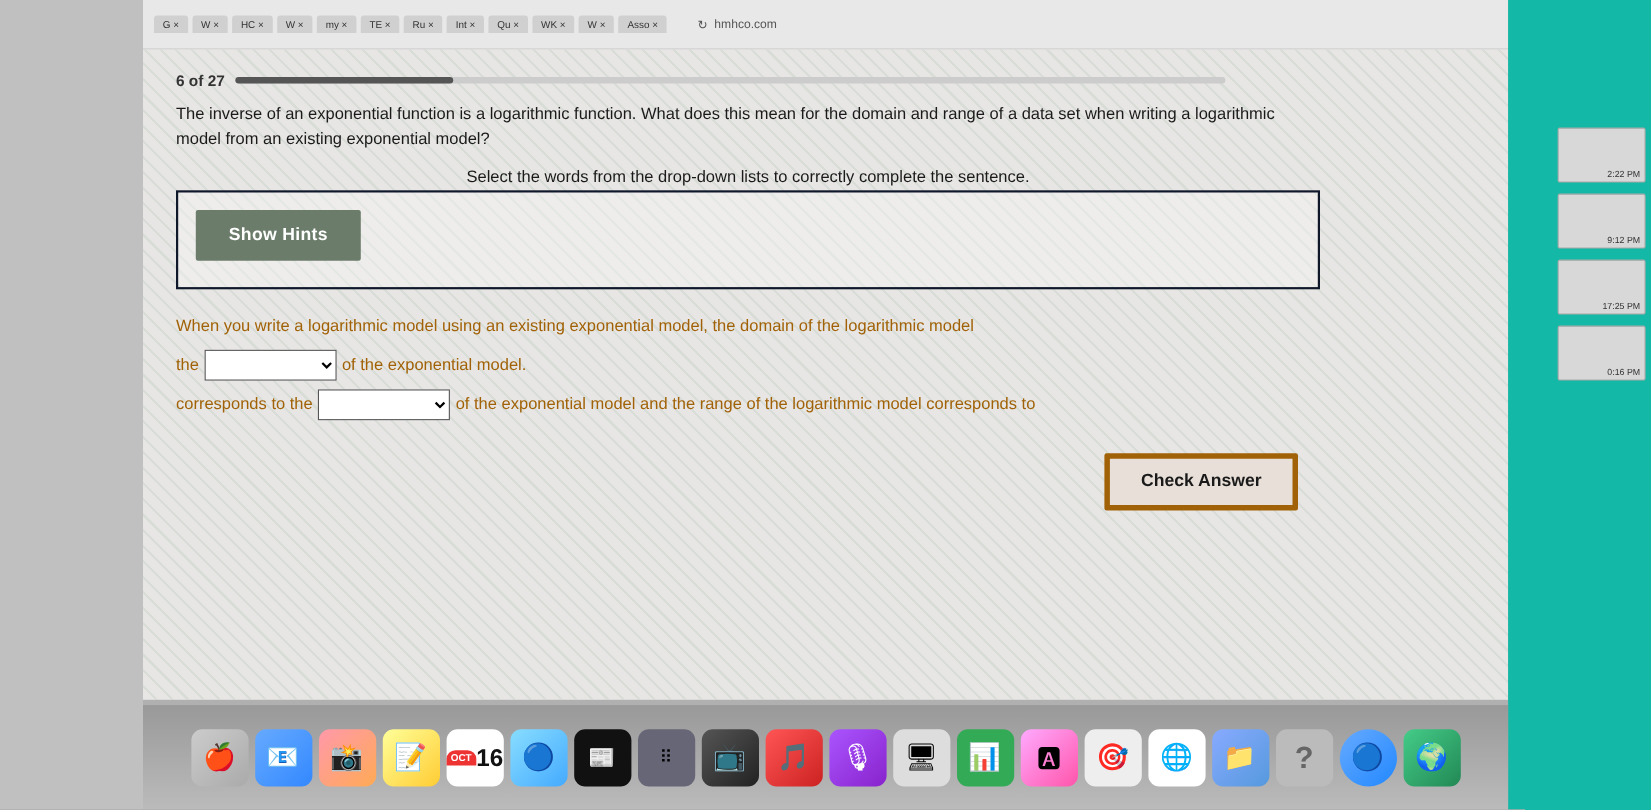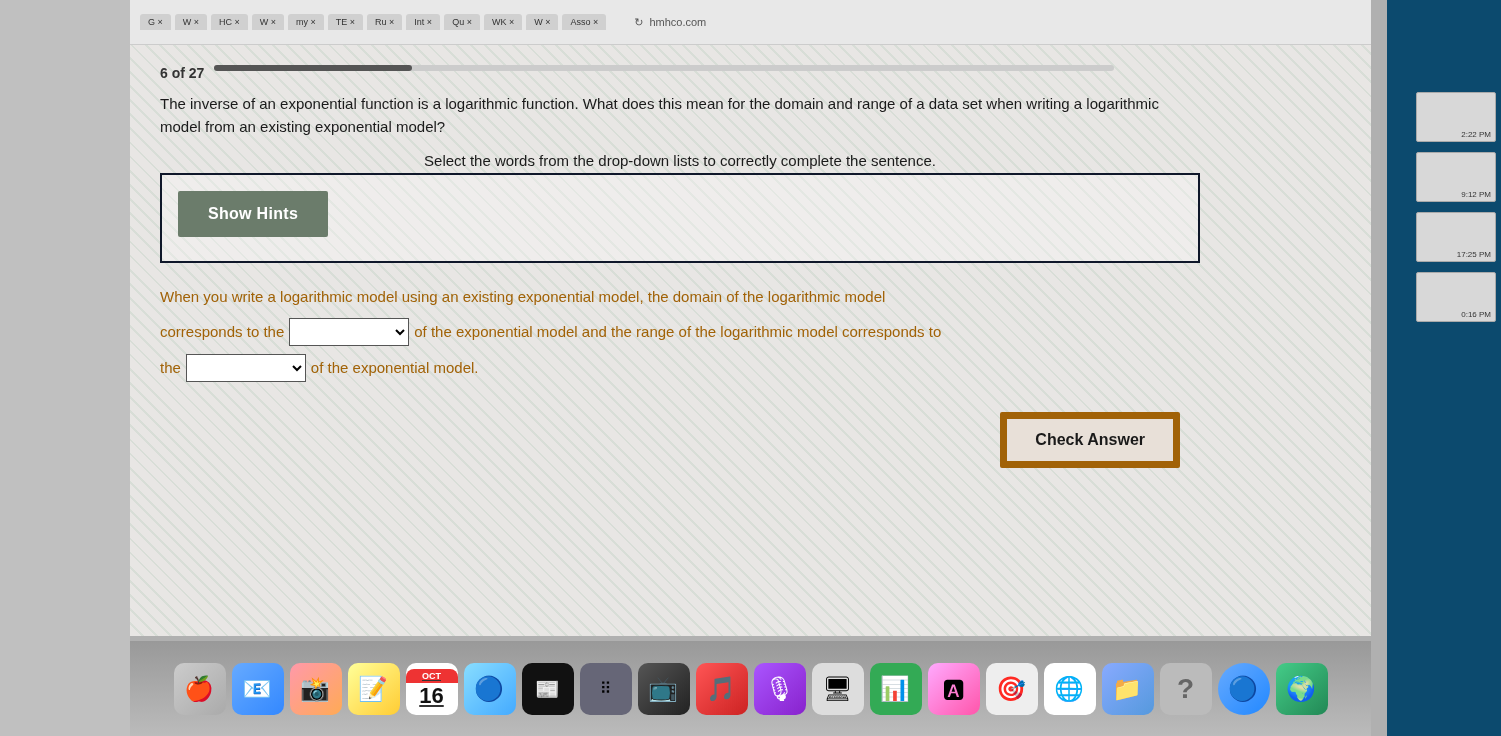--- a/index.html
+++ b/index.html
@@ -91,20 +91,21 @@
     .page-content {
       position: relative;
       z-index: 1;
       padding: 20px 30px;
       max-width: 1100px;
     }
 
     
     .progress-area {
       display: flex;
+      align-items: center;
       gap: 10px;
       margin-bottom: 12px;
     }
 
     .page-counter {
       font-size: 14px;
       font-weight: bold;
       color: #333;
     }
 
@@ -198,42 +199,42 @@
     
     .check-answer-area {
       display: flex;
       justify-content: flex-end;
       margin-top: 30px;
       padding-right: 20px;
     }
 
     .check-answer-btn {
       background: #e8e0d8;
-      border: 7px solid #a16207;
+      border: 5px solid #a16207;
       padding: 12px 28px;
       font-size: 16px;
       font-weight: bold;
       color: #1a1a1a;
       cursor: pointer;
       border-radius: 2px;
     }
 
     
     .side-panel {
       position: absolute;
       right: 0;
       top: 0;
       bottom: 0;
-      width: 114px;
-      background: #0c4a6e;
+      width: 130px;
+      background: #14b8a6;
       display: flex;
       flex-direction: column;
       align-items: flex-end;
       padding-right: 5px;
-      padding-top: 92px;
+      padding-top: 116px;
       gap: 10px;
     }
 
     .screenshot-thumb {
       width: 80px;
       height: 50px;
       background: #d8d8d8;
       border: 1px solid #aaa;
       border-radius: 2px;
       display: flex;
@@ -274,28 +275,27 @@
       cursor: pointer;
       flex-shrink: 0;
     }
 
     .dock-date-widget {
       width: 52px;
       height: 52px;
       border-radius: 10px;
       background: white;
       display: flex;
-      flex-direction: column;
-      align-items: center;
-      justify-content: center;
+      flex-direction: row;
+      align-items: center;
+      justify-content: flex-end;
       font-size: 8px;
       color: #333;
       font-weight: bold;
       flex-shrink: 0;
-      text-decoration: underline;
     }
 
     .dock-date-widget .month {
       background: #e33;
       color: white;
       width: 100%;
       text-align: center;
       font-size: 9px;
       border-radius: 8px 8px 0 0;
       padding: 2px 0;
@@ -364,36 +364,36 @@
 
       <div class="hints-box">
         <button class="show-hints-btn">Show Hints</button>
       </div>
 
       <div class="answer-section">
         <div class="sentence-line">
           <span class="sentence-text">When you write a logarithmic model using an existing exponential model, the domain of the logarithmic model</span>
         </div>
         <div class="sentence-line">
+          <span class="sentence-text">the</span>
+          <select class="dropdown-select">
+            <option value=""></option>
+            <option value="domain">domain</option>
+            <option value="range">range</option>
+          </select>
+          <span class="sentence-text">of the exponential model.</span>
+        </div>
+        <div class="sentence-line">
           <span class="sentence-text">corresponds to the</span>
           <select class="dropdown-select">
             <option value=""></option>
             <option value="domain">domain</option>
             <option value="range">range</option>
           </select>
           <span class="sentence-text">of the exponential model and the range of the logarithmic model corresponds to</span>
-        </div>
-        <div class="sentence-line">
-          <span class="sentence-text">the</span>
-          <select class="dropdown-select">
-            <option value=""></option>
-            <option value="domain">domain</option>
-            <option value="range">range</option>
-          </select>
-          <span class="sentence-text">of the exponential model.</span>
         </div>
       </div>
 
       <div class="check-answer-area">
         <button class="check-answer-btn">Check Answer</button>
       </div>
     </div>
   </div>
 
   <div class="side-panel">

